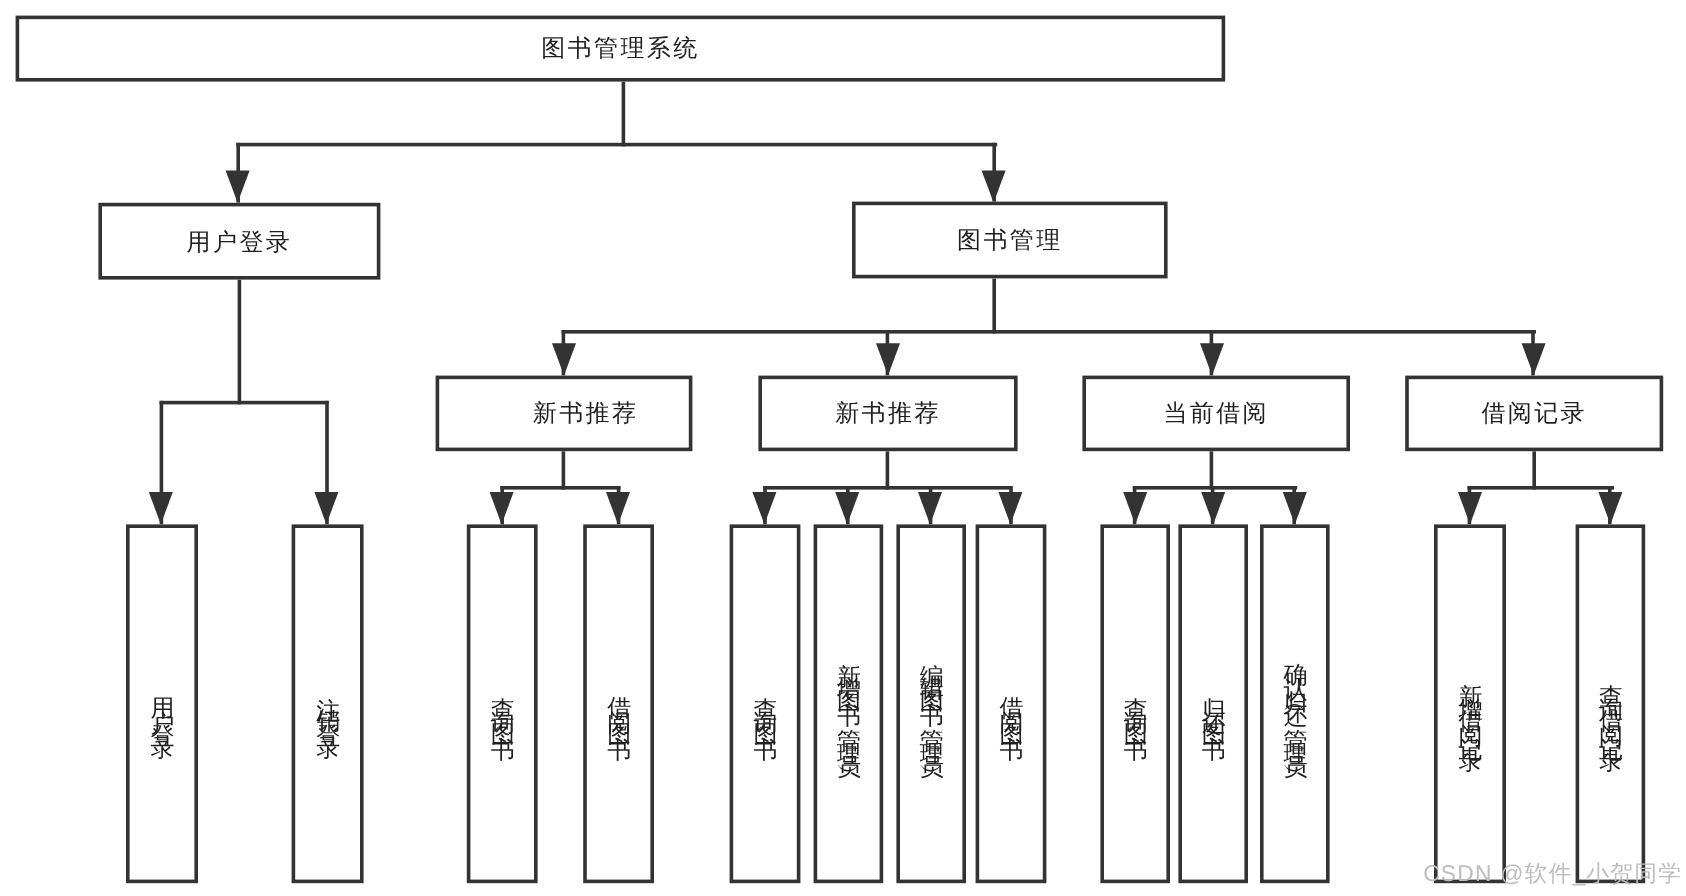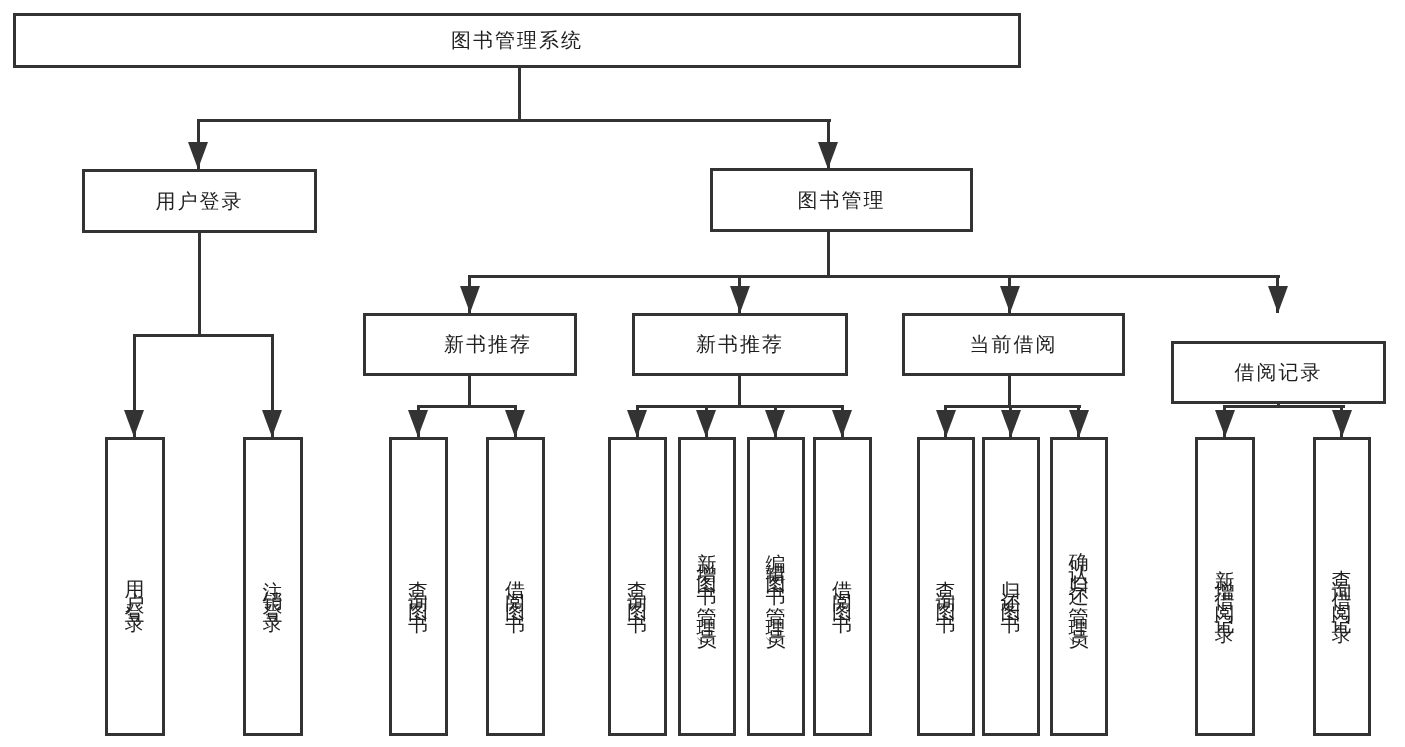--- a/index.html
+++ b/index.html
@@ -136,21 +136,21 @@
 
   <div class="hbox" style="left:363px; top:313px; width:214px; height:63px;padding-left:36px;">
     <span>新书推荐</span>
   </div>
   <div class="hbox" style="left:632px; top:313px; width:216px; height:63px;">
     <span>新书推荐</span>
   </div>
   <div class="hbox" style="left:902px; top:313px; width:223px; height:63px;">
     <span>当前借阅</span>
   </div>
-  <div class="hbox" style="left:1171px; top:313px; width:215px; height:63px;margin-top:28px;">
+  <div class="hbox" style="left:1171px; top:313px; width:215px; height:63px;">
     <span>借阅记录</span>
   </div>
 
   <div class="vbox" style="left:105px; width:60px;">
     <span>用户登录</span>
   </div>
   <div class="vbox" style="left:243px; width:60px;">
     <span>注销登录</span>
   </div>
 
@@ -184,14 +184,15 @@
     <span>确认归还（管理员）</span>
   </div>
 
   <div class="vbox" style="left:1195px; width:60px;">
     <span>新增借阅记录</span>
   </div>
   <div class="vbox" style="left:1313px; width:58px;">
     <span>查询借阅记录</span>
   </div>
 
+  <div class="watermark">CSDN @软件_小贺同学</div>
 
 </div>
 
 </body></html>

